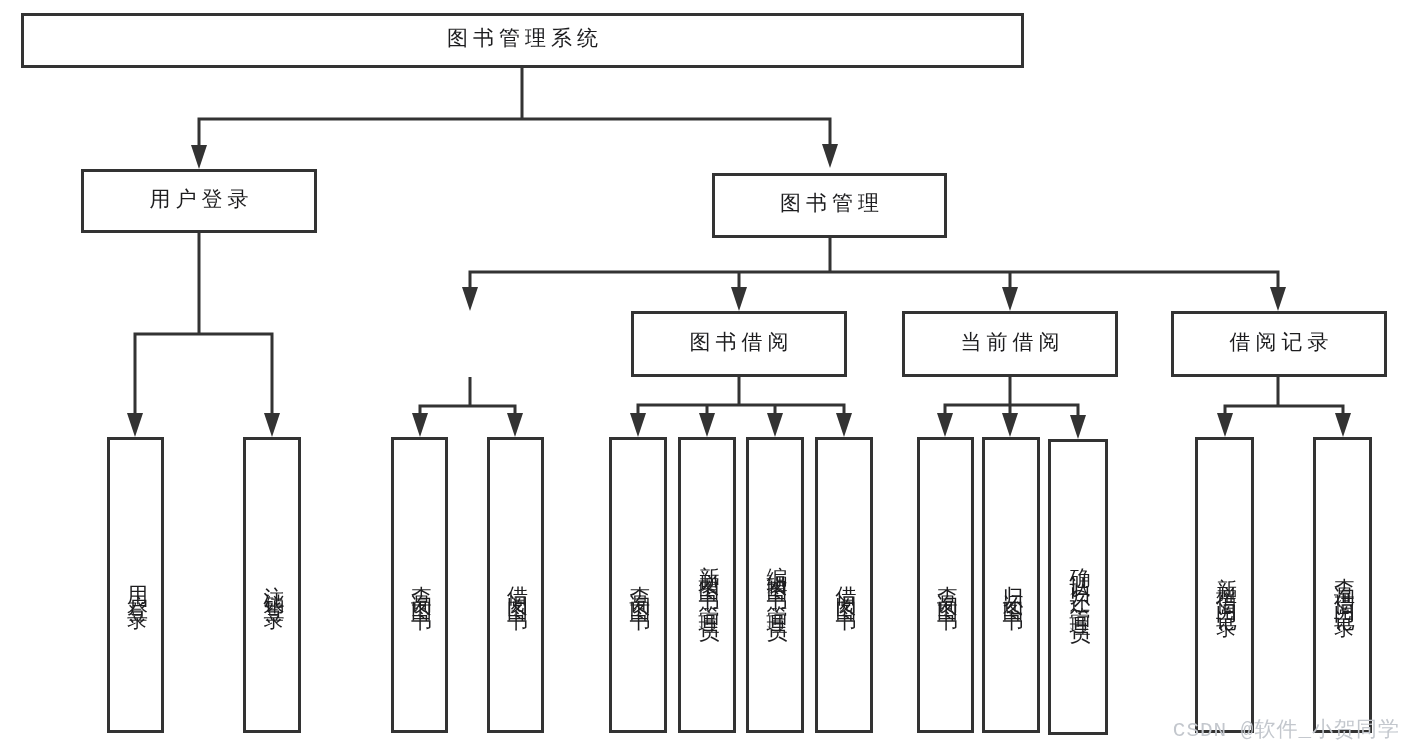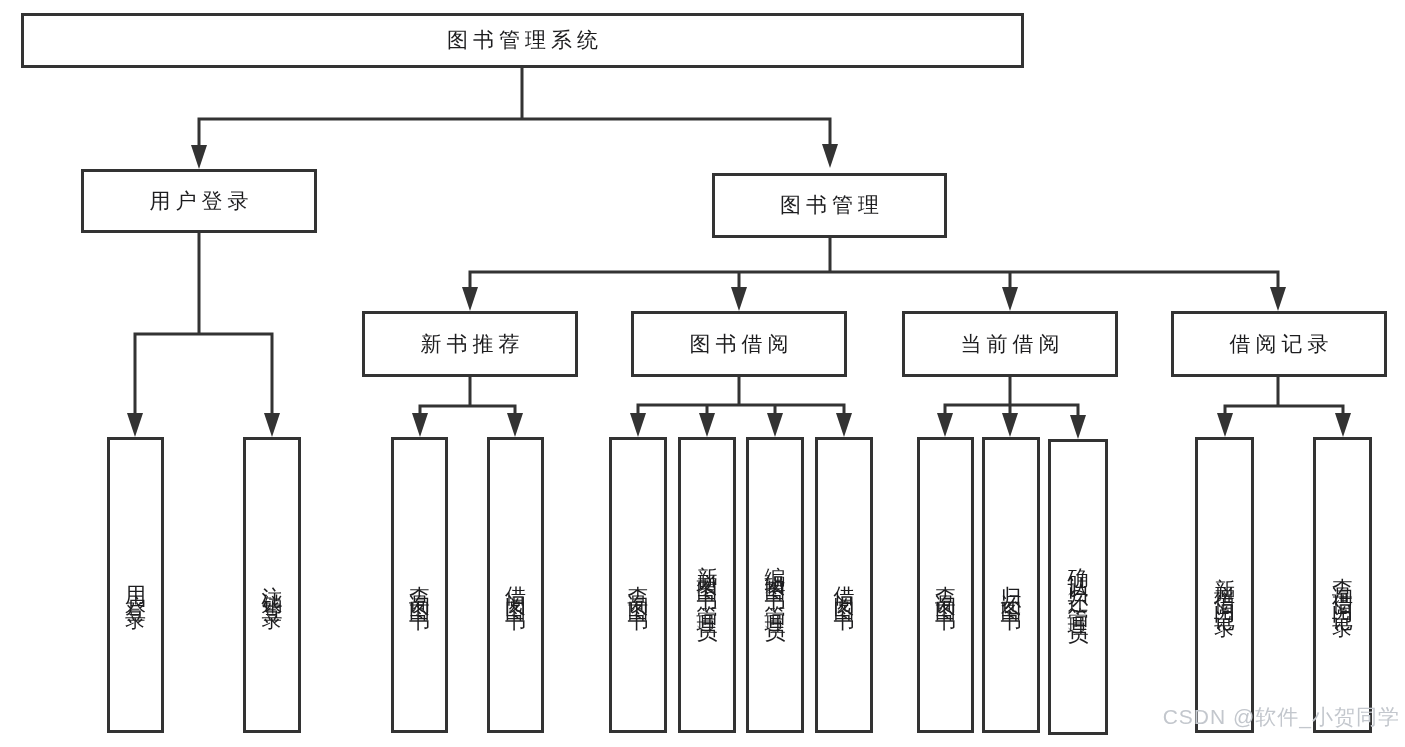--- a/index.html
+++ b/index.html
@@ -4,36 +4,36 @@
 <style>
   :root{
     --line:#333333;
     --text:#1d1d1f;
     --watermark:#c3c7cd;
     --background:#ffffff;
   }
   html,body{margin:0;padding:0;background:var(--background);}
   .canvas{
     position:relative;width:1405px;height:747px;background:var(--background);
-    overflow:hidden;font-family:Liberation Sans, sans-serif;color:var(--text);
+    overflow:hidden;font-family:Liberation Mono, monospace;color:var(--text);
   }
   svg.connectors{position:absolute;left:0;top:0;color:var(--line);}
   .box{
     position:absolute;box-sizing:border-box;background:#fff;
     border:3px solid var(--line);
     display:flex;align-items:center;justify-content:center;
     color:var(--text);text-align:center;line-height:1.15;
   }
   .h{font-size:21px;letter-spacing:5px;text-indent:5px;white-space:nowrap;}
   .v{
     writing-mode:vertical-rl;text-orientation:mixed;
     font-size:21px;letter-spacing:8px;white-space:nowrap;
   }
   .watermark{
-    position:absolute;right:5px;bottom:16px;z-index:5;
+    position:absolute;right:5px;bottom:4px;z-index:5;
     font-size:21px;letter-spacing:1px;color:var(--watermark);white-space:nowrap;
   }
 </style>
 </head>
 <body>
 
 <div class="canvas">
 
   <svg class="connectors" width="1405" height="747" viewBox="0 0 1405 747">
 
@@ -83,21 +83,20 @@
       <polygon points="1217,413 1233,413 1225,437" fill="currentColor" stroke="none"></polygon>
       <polygon points="1335,413 1351,413 1343,437" fill="currentColor" stroke="none"></polygon>
     </g>
   </svg>
 
   <div class="box h" style="left:21px;top:13px;width:1003px;height:55px">图书管理系统</div>
 
   <div class="box h" style="left:81px;top:169px;width:236px;height:64px">用户登录</div>
   <div class="box h" style="left:712px;top:173px;width:235px;height:65px">图书管理</div>
 
-  <div class="box h" style="left:362px;top:311px;width:216px;height:66px">新书推荐</div>
   <div class="box h" style="left:902px;top:311px;width:216px;height:66px">当前借阅</div>
   <div class="box h" style="left:631px;top:311px;width:216px;height:66px">图书借阅</div>
   <div class="box h" style="left:1171px;top:311px;width:216px;height:66px">借阅记录</div>
 
   <div class="box v" style="left:107px;top:437px;width:57px;height:296px">用户登录</div>
   <div class="box v" style="left:243px;top:437px;width:58px;height:296px">注销登录</div>
 
   <div class="box v" style="left:391px;top:437px;width:57px;height:296px">查询图书</div>
   <div class="box v" style="left:487px;top:437px;width:57px;height:296px">借阅图书</div>
 

